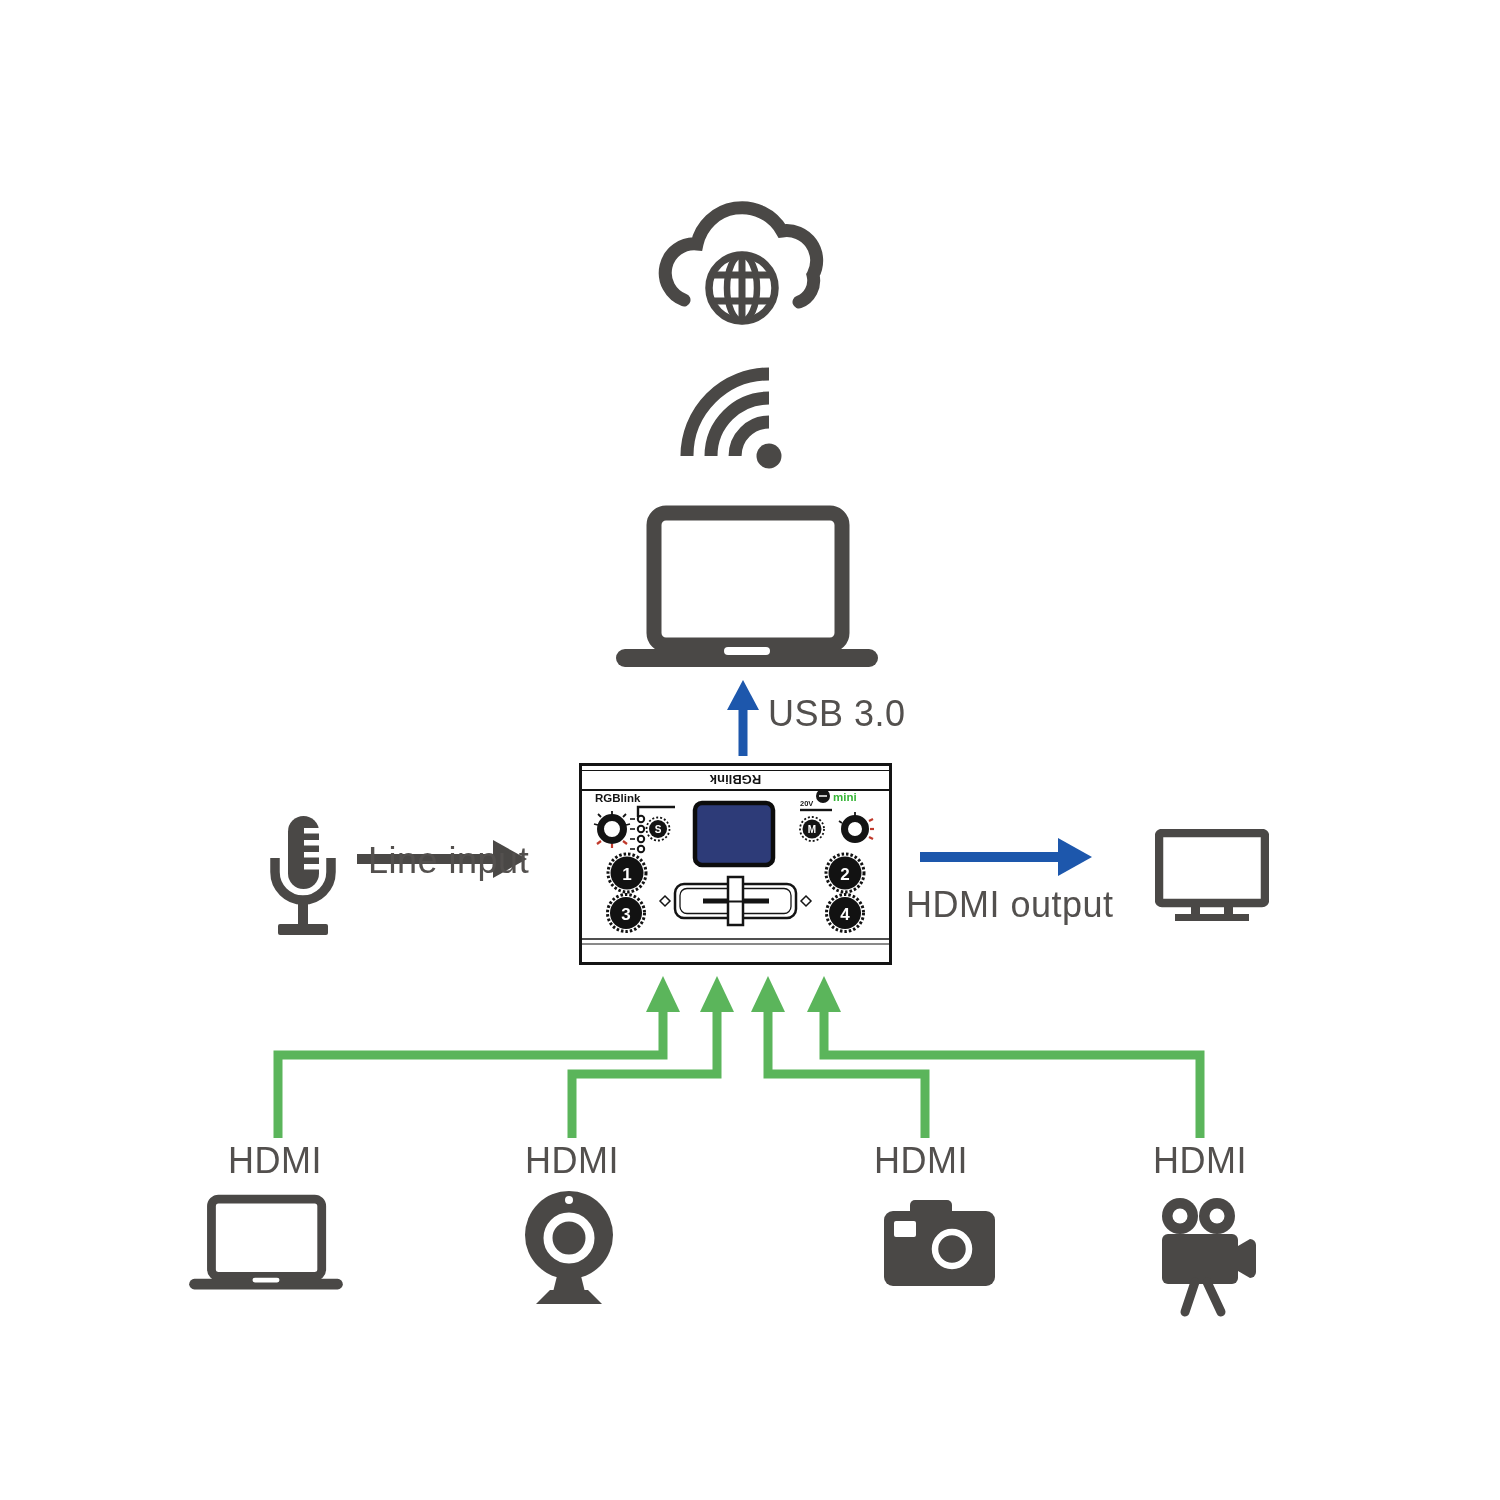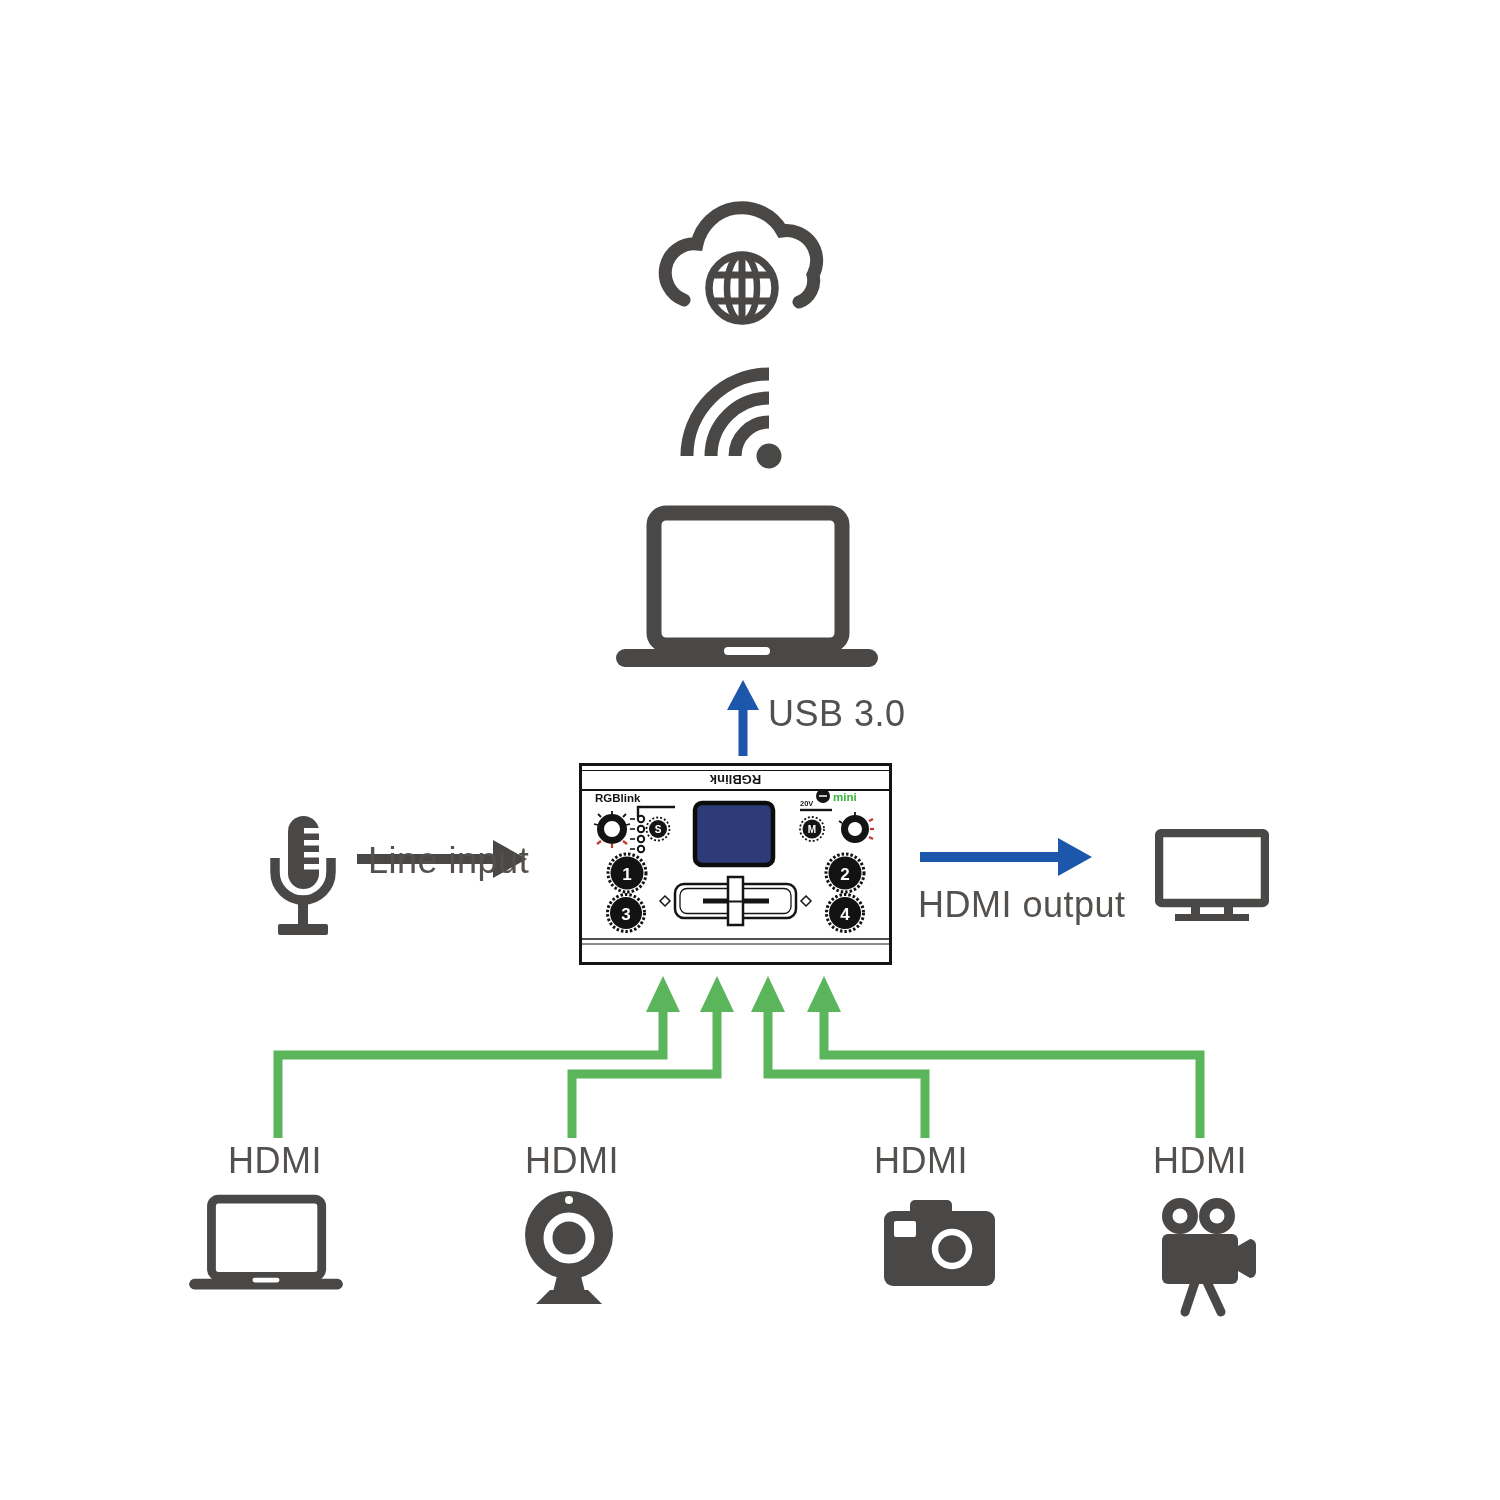--- a/index.html
+++ b/index.html
@@ -65,21 +65,21 @@
   <svg class="abs" style="left:357px;top:840px;" width="170" height="38" viewBox="0 0 170 38">
     <rect x="0" y="14" width="140" height="10" fill="#4a4846"></rect>
     <polygon points="136,0 170,19 136,38" fill="#4a4846"></polygon>
   </svg>
   <div class="lbl" style="left:368px;top:840px;">Line input</div>
 
   <svg class="abs" style="left:920px;top:838px;" width="172" height="38" viewBox="0 0 172 38">
     <rect x="0" y="14" width="142" height="10" fill="#1d57ac"></rect>
     <polygon points="138,0 172,19 138,38" fill="#1d57ac"></polygon>
   </svg>
-  <div class="lbl" style="left:906px;top:884px;margin-left:12px;">HDMI output</div>
+  <div class="lbl" style="left:906px;top:884px;">HDMI output</div>
 
   <svg class="abs" style="left:1155px;top:829px;" width="114" height="92" viewBox="0 0 114 92">
     <rect x="4" y="4" width="106" height="70" rx="3" fill="#ffffff" stroke="#4a4846" stroke-width="8.5"></rect>
     <rect x="36" y="74" width="9" height="11" fill="#4a4846"></rect>
     <rect x="69" y="74" width="9" height="11" fill="#4a4846"></rect>
     <rect x="20" y="85" width="74" height="7" fill="#4a4846"></rect>
   </svg>
 
   <svg class="abs devtext" style="left:579px;top:763px;" width="313" height="202" viewBox="0 0 313 202">
     <rect x="1.5" y="1.5" width="310" height="199" fill="#ffffff" stroke="#141414" stroke-width="3"></rect>

